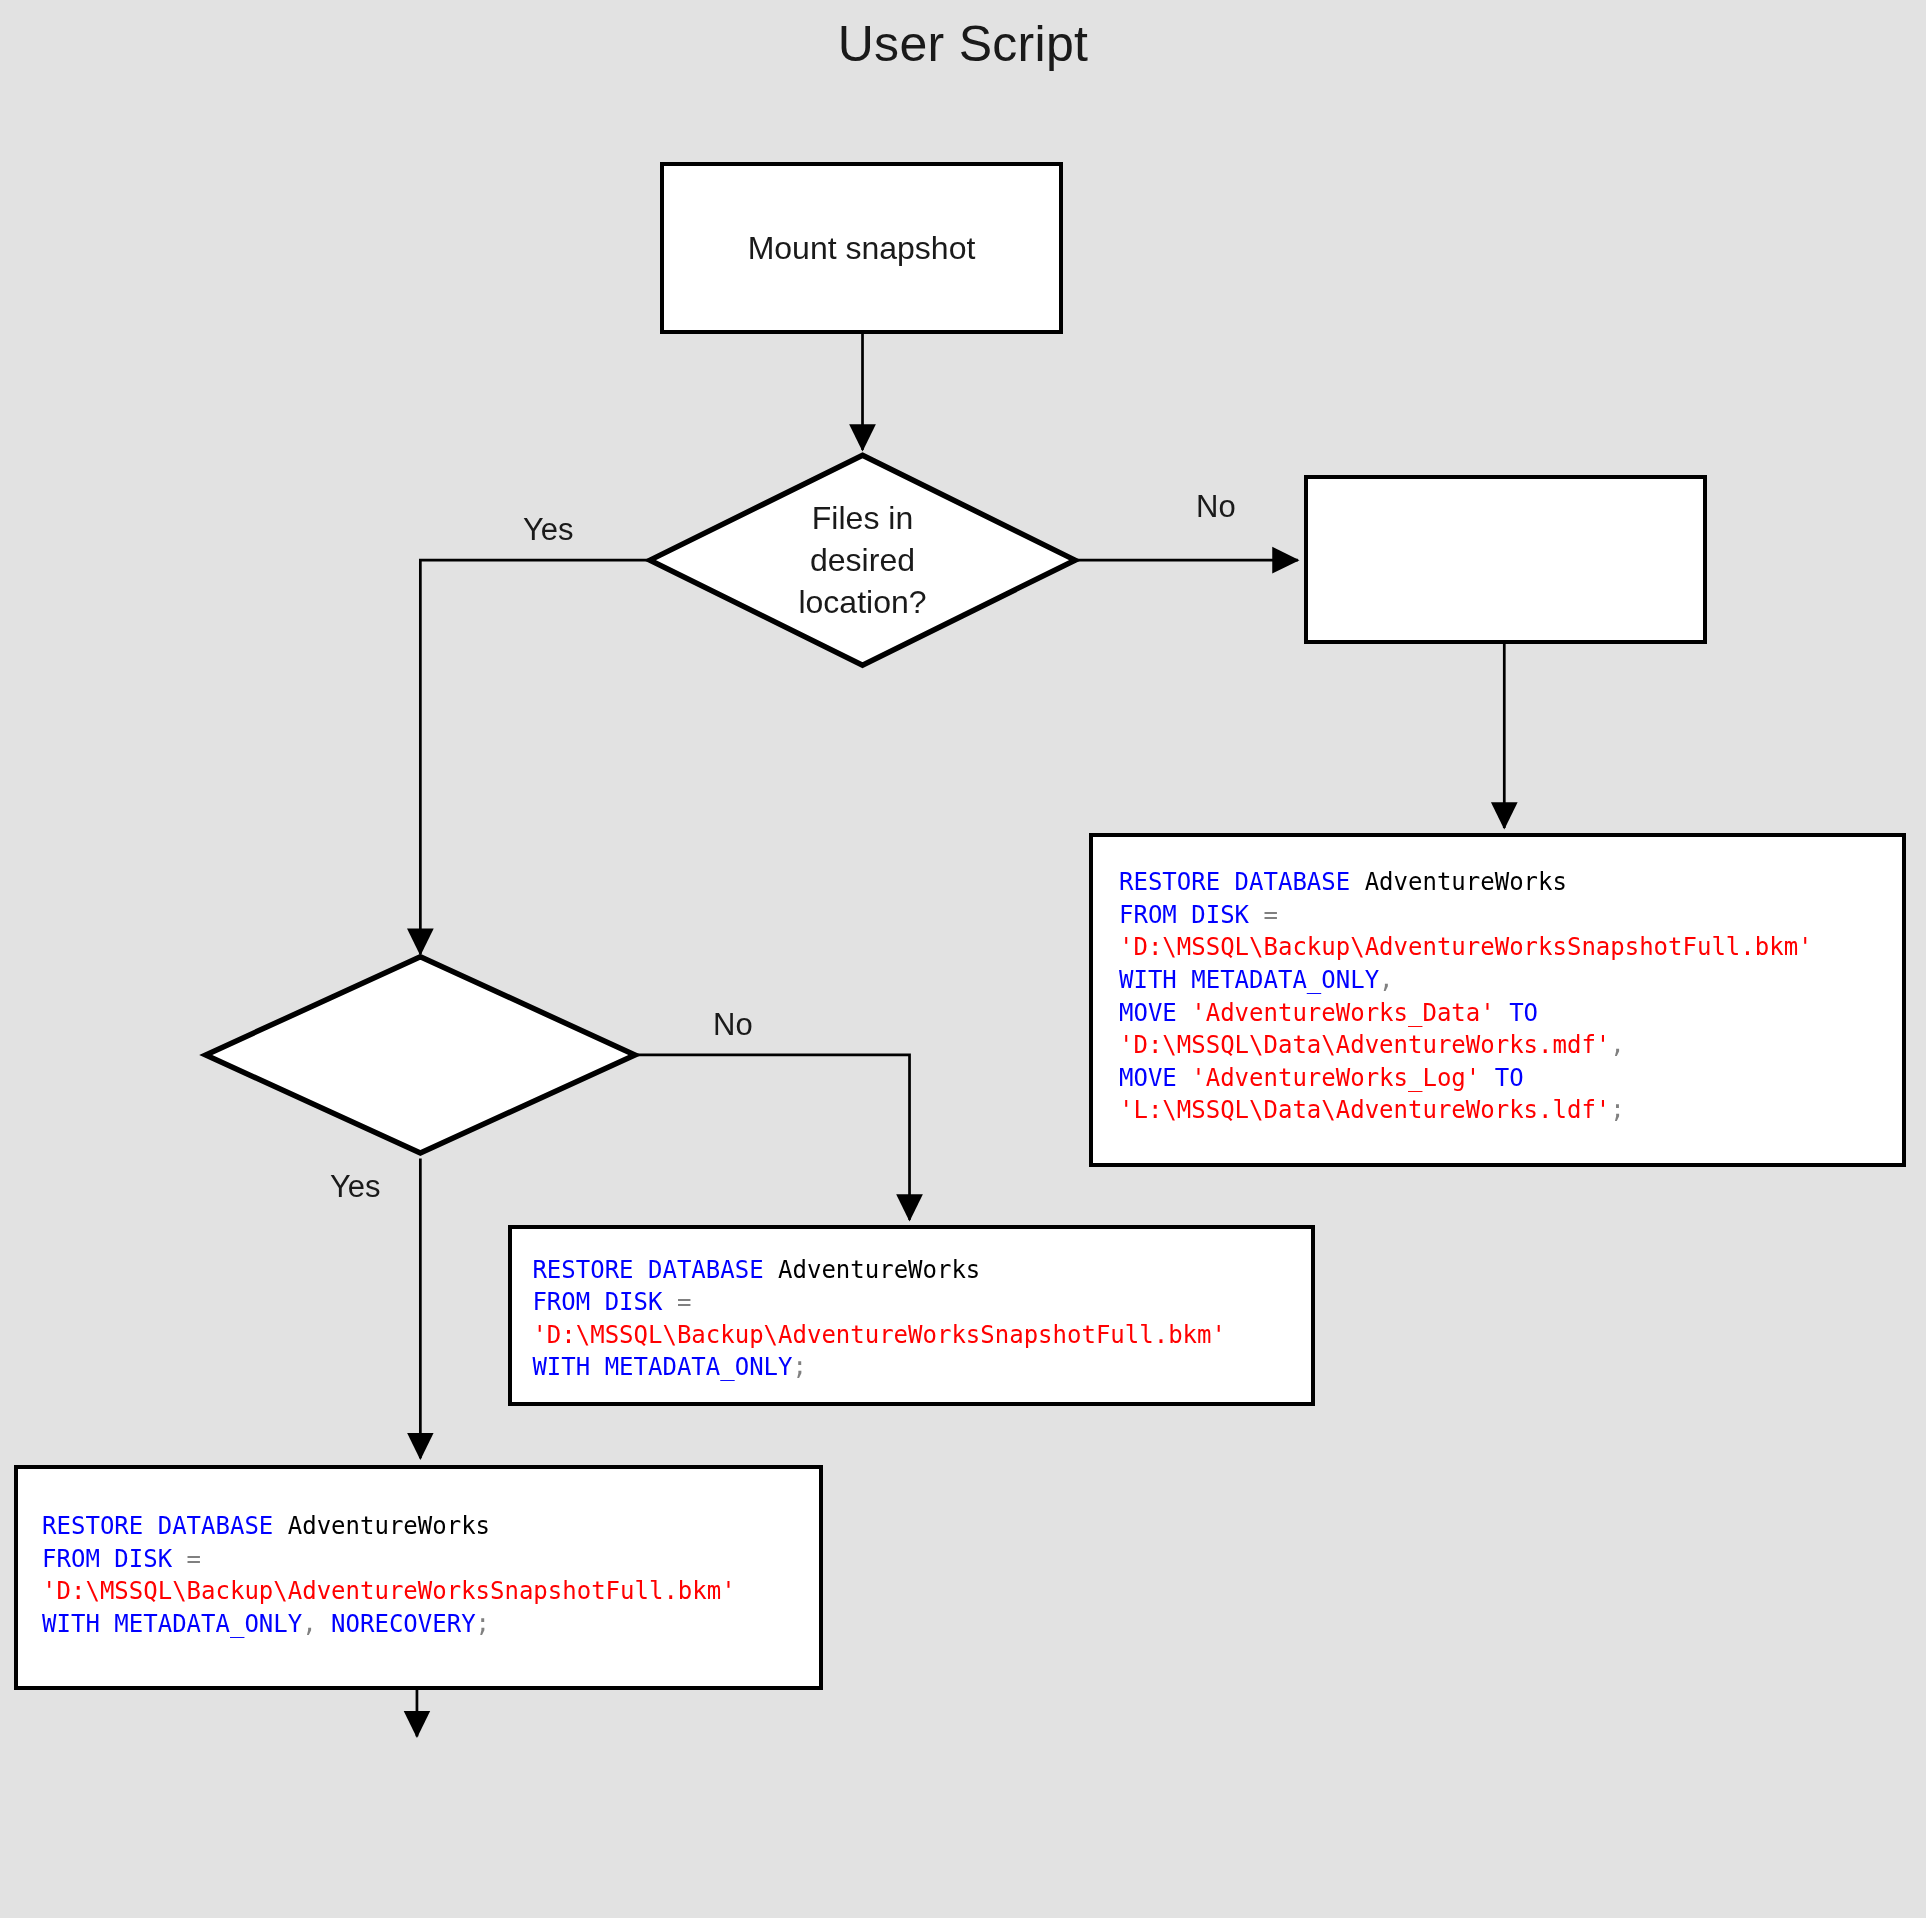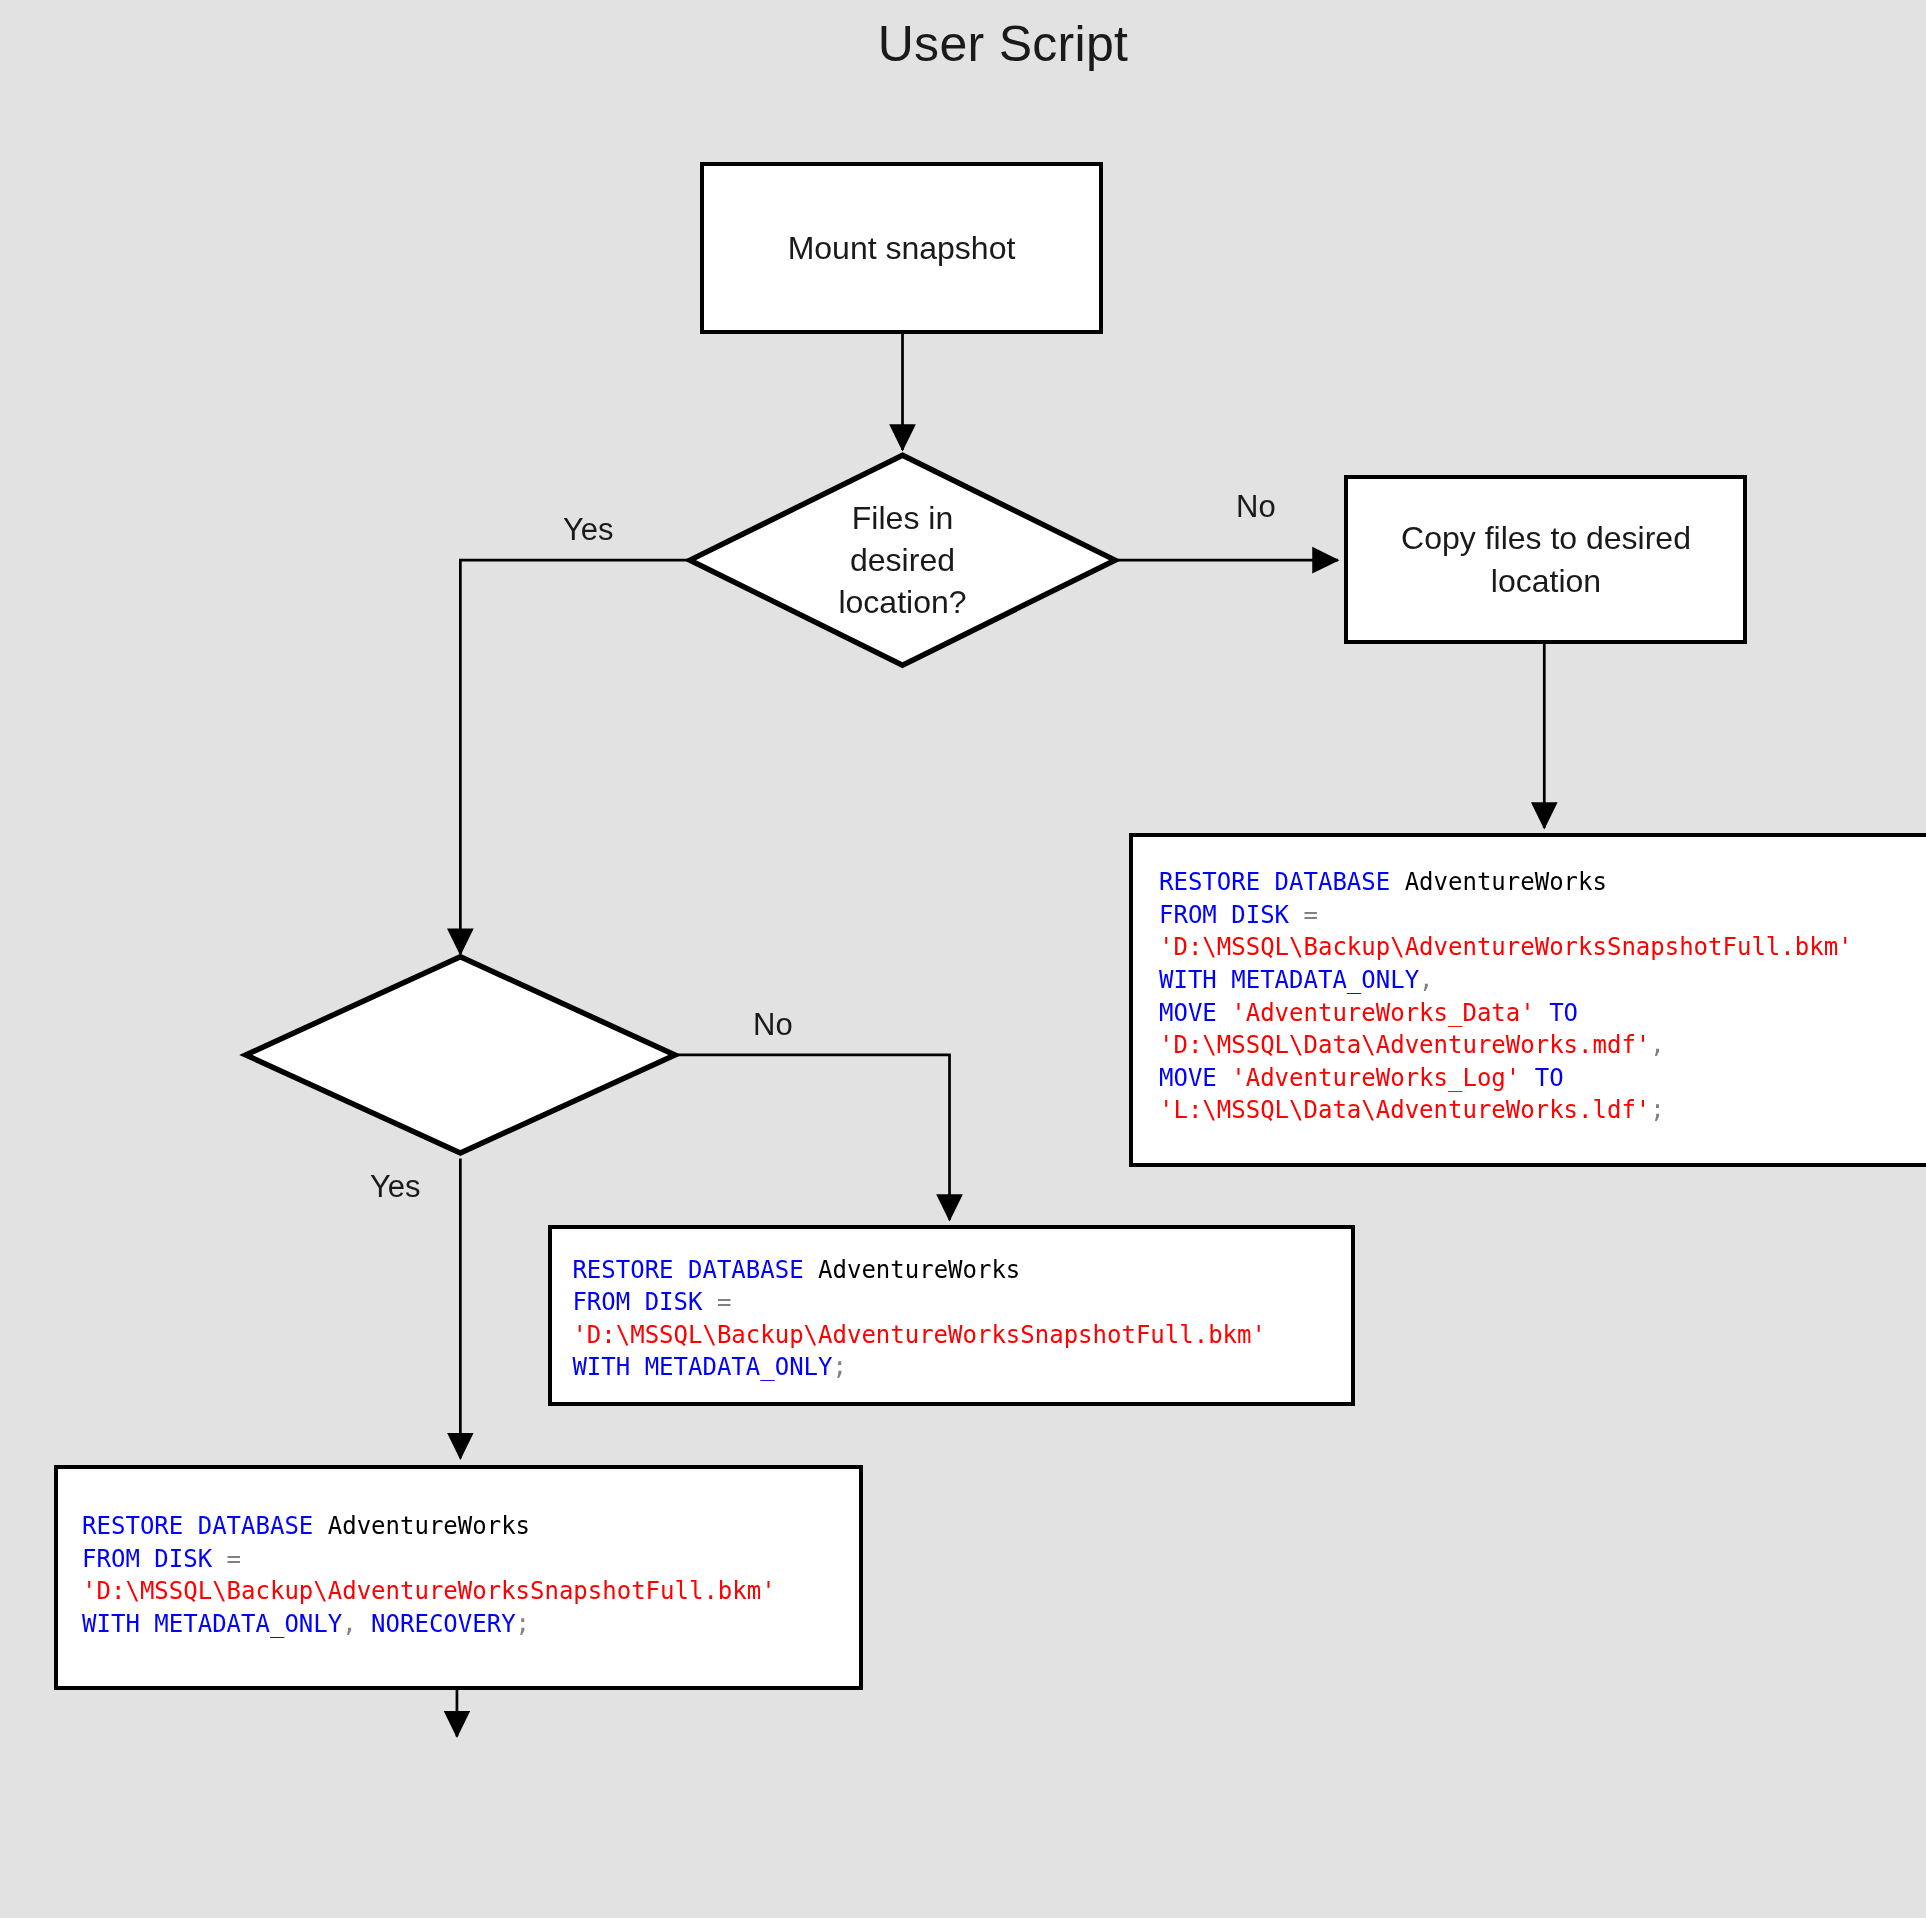--- a/index.html
+++ b/index.html
@@ -11,21 +11,20 @@
     width: 1926px;
     height: 1919px;
     font-family: "Liberation Sans", sans-serif;
     overflow: hidden;
   }
   #stage {
     position: relative;
     width: 1848px;
     height: 1919px;
     background: #e2e2e2;
-    margin-left: 40px;
   }
   svg.flow {
     position: absolute;
     inset: 0;
     width: 1926px;
     height: 1919px;
   }
   .title {
     position: absolute;
     top: 15px;
@@ -112,22 +111,20 @@
 
     <polygon points="1266,668 1578,822 1266,976 954,822" fill="#ffffff" stroke="#000000" stroke-width="8"></polygon>
 
     <polygon points="617,1404 932,1548 617,1692 302,1548" fill="#ffffff" stroke="#000000" stroke-width="8"></polygon>
   </svg>
 
   <div class="shape-box" style="left:660px; top:162px; width:403px; height:172px;"></div>
   <div class="node-label" style="left:660px; top:162px; width:403px; height:172px; white-space:pre-line;text-align:center;">Mount snapshot</div>
 
   <div class="shape-box" style="left:1304px; top:475px; width:403px; height:169px;"></div>
-  <div class="node-label" style="left:1311px; top:475px; width:390px; height:169px; white-space:pre-line;">Copy files to desired
-location</div>
 
   <div class="node-label" style="left:740px; top:477px; width:245px; height:166px; white-space:pre-line;">Files in
 desired
 location?</div>
 
 
   <div class="edge-label" style="left:523px; top:512px;">Yes</div>
   <div class="edge-label" style="left:1196px; top:489px;">No</div>
   <div class="edge-label" style="left:713px; top:1007px;">No</div>
   <div class="edge-label" style="left:330px; top:1169px;">Yes</div>

